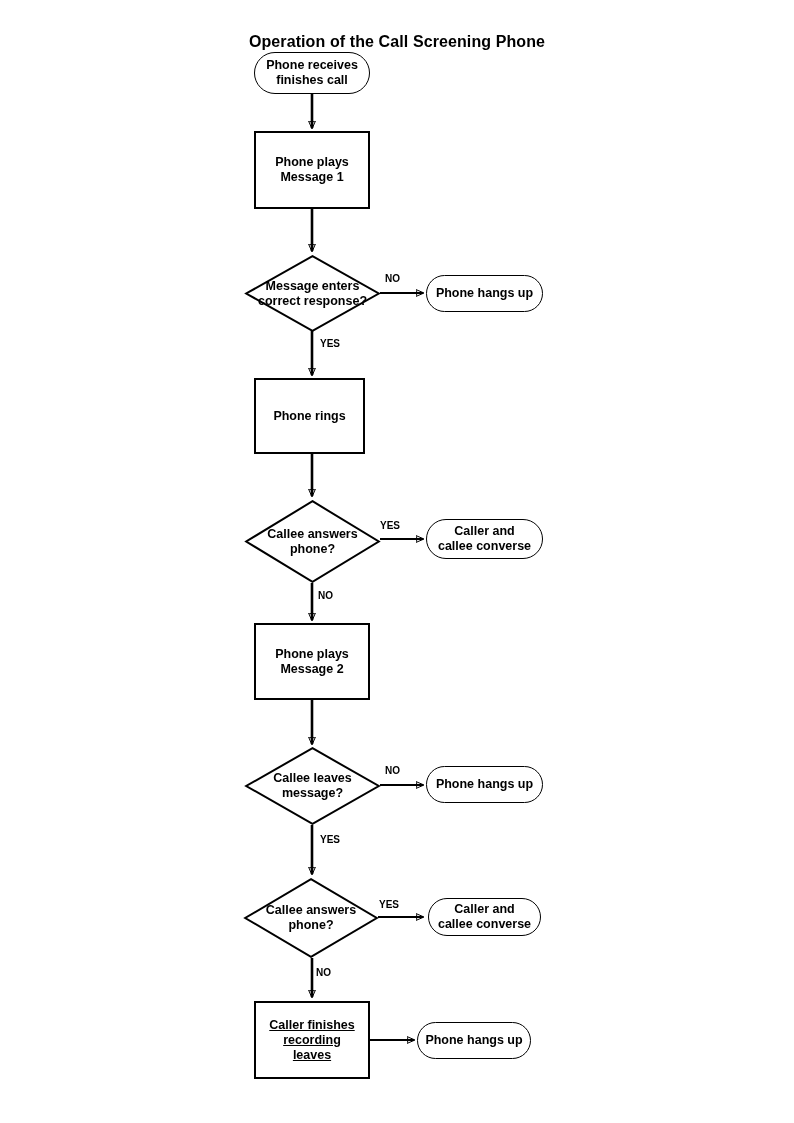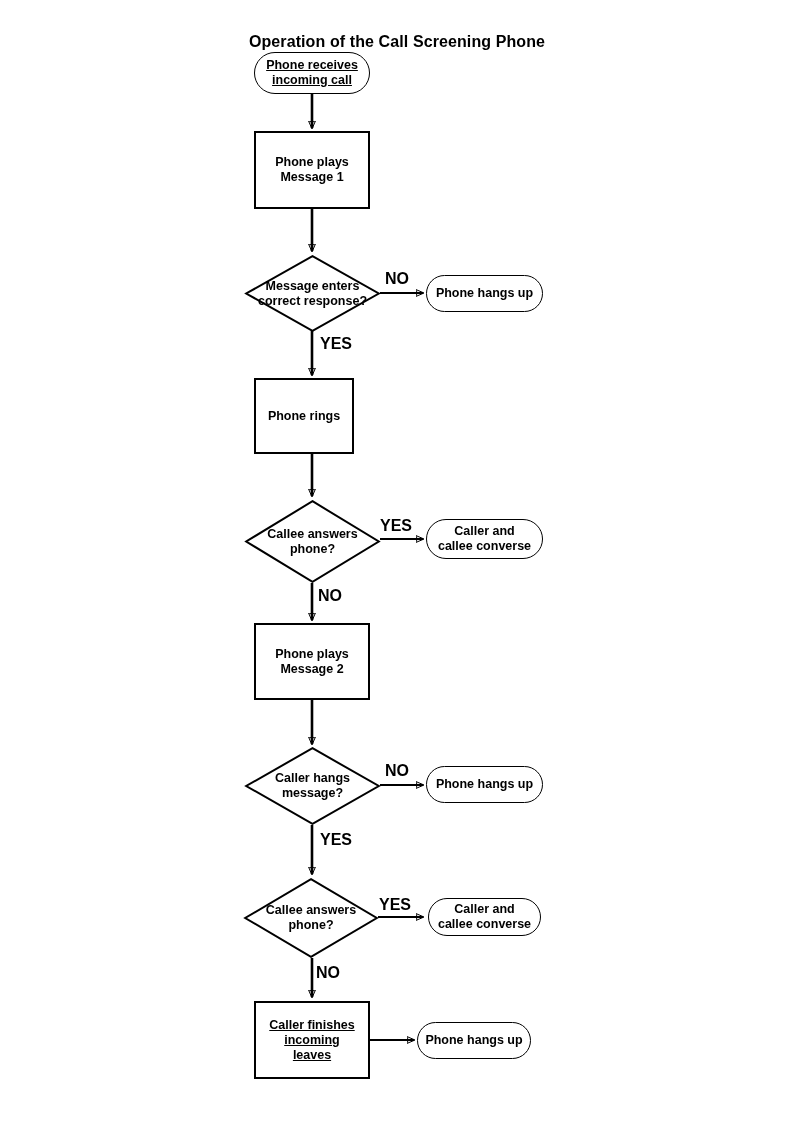--- a/index.html
+++ b/index.html
@@ -85,21 +85,21 @@
     pointer-events: none;
   }
   #connectors line,
   #connectors path {
     stroke: #000000;
     fill: none;
   }
 
   .edge-label {
     position: absolute;
-    font-size: 16px;
+    font-size: 10px;
     font-weight: bold;
     color: #000000;
     white-space: nowrap;
     line-height: 13px;
   }
 </style>
 </head>
 <body>
 
 <div id="flow-title">Operation of the Call Screening Phone</div>
@@ -131,24 +131,24 @@
 
   <line x1="312" y1="825" x2="312" y2="874" stroke-width="2.6" marker-end="url(#arrowhead)"></line>
 
   <line x1="378" y1="917" x2="423" y2="917" stroke-width="2.2" marker-end="url(#arrowhead)"></line>
 
   <line x1="312" y1="958" x2="312" y2="997" stroke-width="2.6" marker-end="url(#arrowhead)"></line>
 
   <line x1="370" y1="1040" x2="414" y2="1040" stroke-width="2.2" marker-end="url(#arrowhead)"></line>
 </svg>
 
-<div class="node terminator" style="left:254px; top:52px; width:116px; height:42px;text-decoration:underline;">
+<div class="node terminator" style="left:254px; top:52px; width:116px; height:42px;">
   <span>
     <span>Phone receives</span><br>
-    <span>incoming call</span>
+    <span>finishes call</span>
   </span>
 </div>
 
 <div class="node process" style="left:254px; top:131px; width:116px; height:78px;">
   <span>
     <span>Phone plays</span><br>
     <span>Message 1</span>
   </span>
 </div>
 
@@ -159,21 +159,21 @@
   <span class="decision-label">
     <span>Message enters</span><br>
     <span>correct response?</span>
   </span>
 </div>
 
 <div class="node terminator" style="left:426px; top:275px; width:117px; height:37px;">
   <span>Phone hangs up</span>
 </div>
 
-<div class="node process" style="left:254px; top:378px; width:100px; height:76px;">
+<div class="node process" style="left:254px; top:378px; width:111px; height:76px;">
   <span>Phone rings</span>
 </div>
 
 <div class="node decision" style="left:245px; top:500px; width:135px; height:83px;">
   <svg class="diamond-svg" viewBox="0 0 135 83" preserveAspectRatio="none">
     <polygon points="67.5,1.2 133.8,41.5 67.5,81.8 1.2,41.5" fill="#ffffff" stroke="#000000" stroke-width="2" vector-effect="non-scaling-stroke"></polygon>
   </svg>
   <span class="decision-label">
     <span>Callee answers</span><br>
     <span>phone?</span>
@@ -192,21 +192,21 @@
     <span>Phone plays</span><br>
     <span>Message 2</span>
   </span>
 </div>
 
 <div class="node decision" style="left:245px; top:747px; width:135px; height:78px;">
   <svg class="diamond-svg" viewBox="0 0 135 78" preserveAspectRatio="none">
     <polygon points="67.5,1.2 133.8,39 67.5,76.8 1.2,39" fill="#ffffff" stroke="#000000" stroke-width="2" vector-effect="non-scaling-stroke"></polygon>
   </svg>
   <span class="decision-label">
-    <span>Caller hangs</span><br>
+    <span>Callee leaves</span><br>
     <span>message?</span>
   </span>
 </div>
 
 <div class="node terminator" style="left:426px; top:766px; width:117px; height:37px;">
   <span>Phone hangs up</span>
 </div>
 
 <div class="node decision" style="left:244px; top:878px; width:134px; height:80px;">
   <svg class="diamond-svg" viewBox="0 0 134 80" preserveAspectRatio="none">
@@ -221,21 +221,21 @@
 <div class="node terminator" style="left:428px; top:898px; width:113px; height:38px;">
   <span>
     <span>Caller and</span><br>
     <span>callee converse</span>
   </span>
 </div>
 
 <div class="node process" style="left:254px; top:1001px; width:116px; height:78px;text-decoration:underline;">
   <span>
     <span>Caller finishes</span><br>
-    <span>incoming</span><br>
+    <span>recording</span><br>
     <span>leaves</span>
   </span>
 </div>
 
 <div class="node terminator" style="left:417px; top:1022px; width:114px; height:37px;">
   <span>Phone hangs up</span>
 </div>
 
 <div class="edge-label" style="left:385px; top:272px;">NO</div>
 

